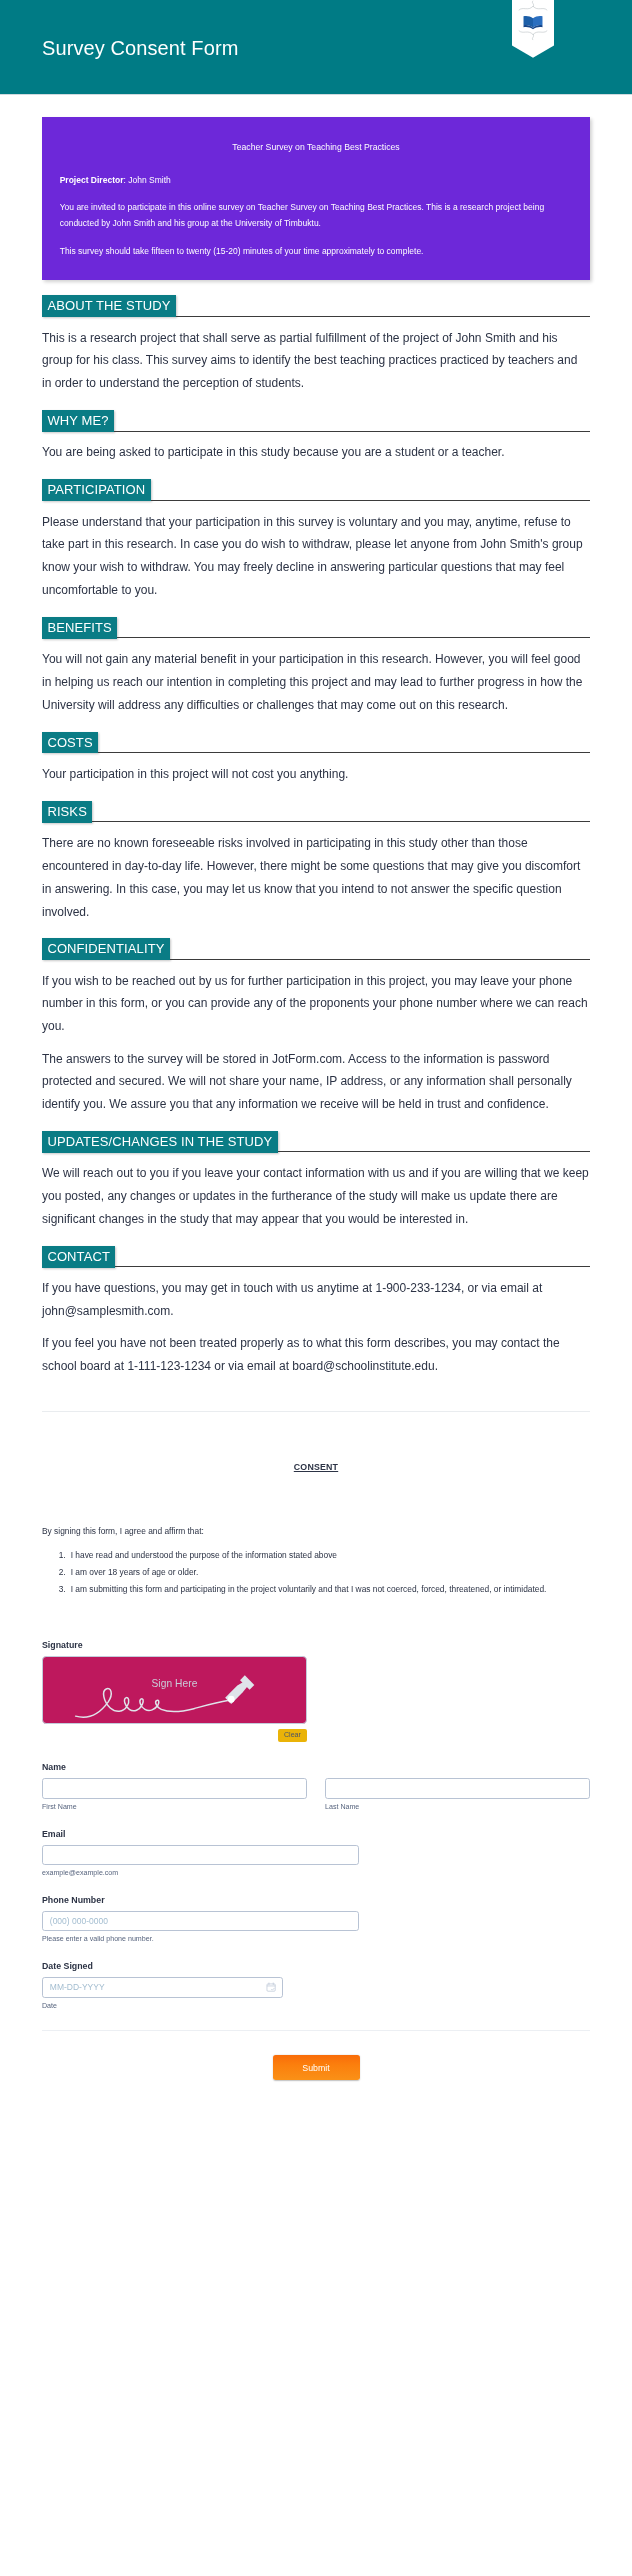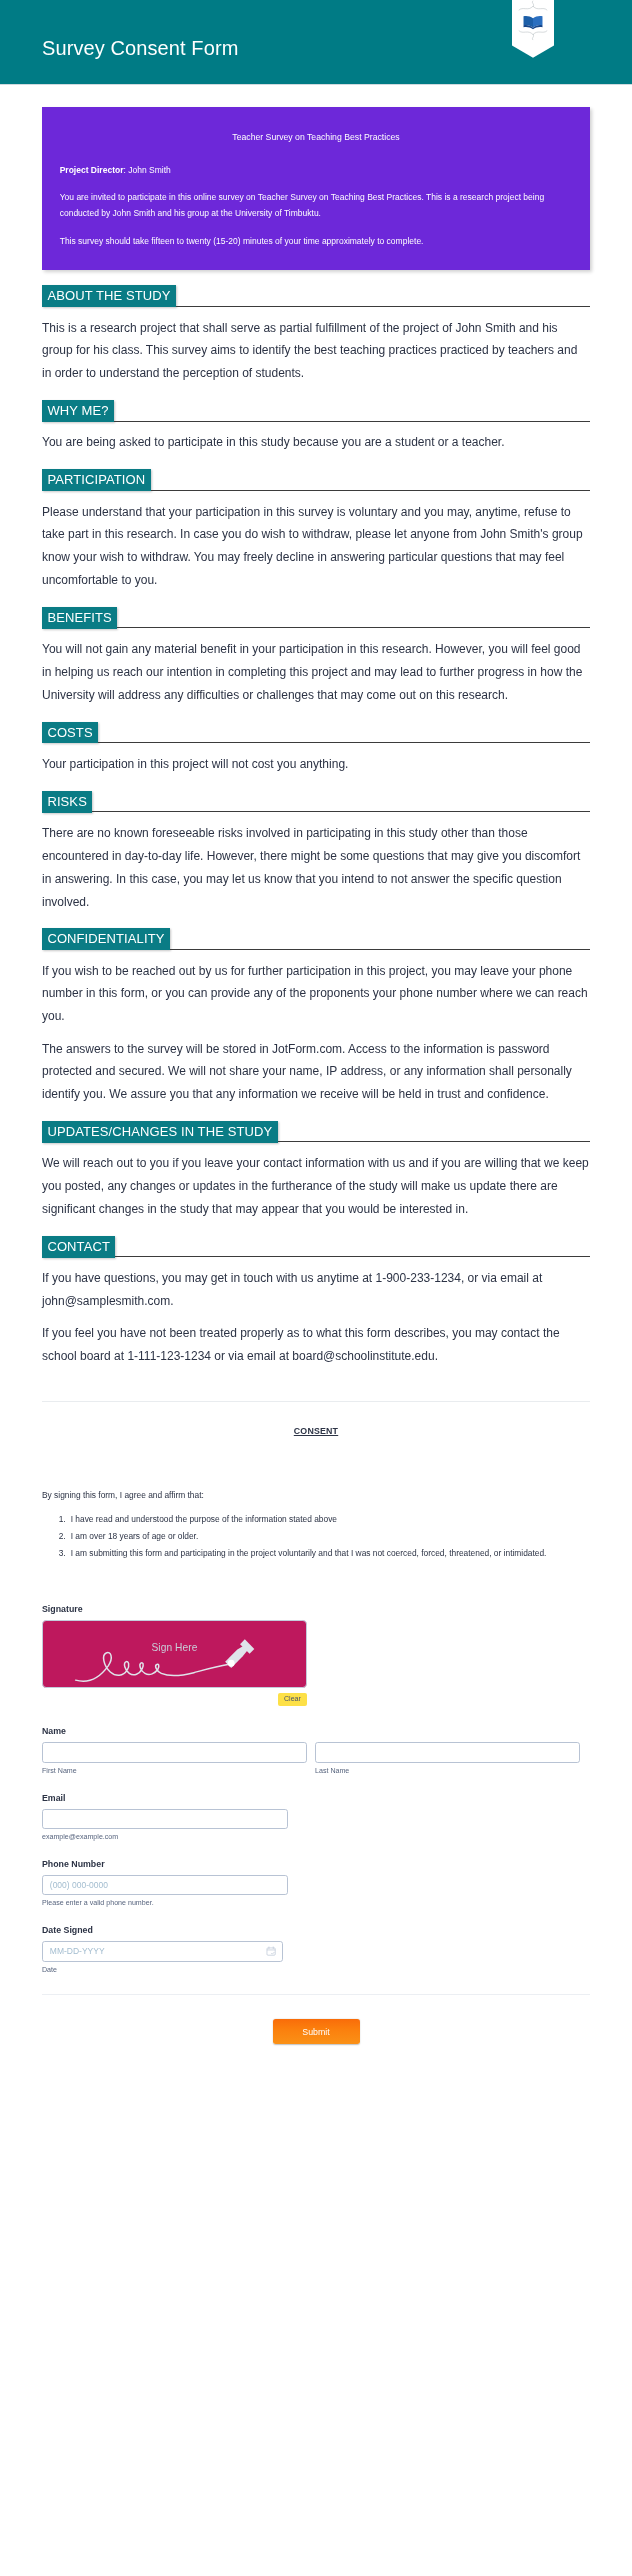--- a/index.html
+++ b/index.html
@@ -11,21 +11,21 @@
     width: 632px;
     font-family: "Liberation Sans", sans-serif;
     color: #2c3345;
     -webkit-font-smoothing: antialiased;
   }
 
   
   .form-header {
     position: relative;
     background: #007b85;
-    height: 85px;
+    height: 95px;
     padding: 12px;
     border-bottom: 0.7px solid #cfd9de;
   }
   .form-header .title {
     position: absolute;
     left: 42px;
     top: 37px;
     font-size: 20px;
     font-weight: 400;
     color: #ffffff;
@@ -107,21 +107,21 @@
     background: #e9ecef;
     margin: 33px 0 0 0;
   }
 
   
   .consent-title {
     text-align: center;
     font-weight: 700;
     text-decoration: underline;
     font-size: 8.8px;
-    margin: 24px 0 0 0;
+    margin: 50px 0 0 0;
     letter-spacing: 0.2px;
   }
   .consent-lead {
     margin: 52px 0 0 0;
     font-size: 8.4px;
     line-height: 1.9;
   }
   ol.consent-list {
     margin: 8.2px 0 0 0;
     padding-left: 26px;
@@ -149,24 +149,24 @@
     height: 20.4px;
     width: 100%;
     background: #ffffff;
     font-family: "Liberation Sans", sans-serif;
     font-size: 8.5px;
     color: #2c3345;
     padding: 0 6.8px;
     outline: none;
   }
   .inp::placeholder { color: #a3bdd0; }
-  .row2 { display: flex; gap: 8px; }
+  .row2 { display: flex; gap: 18px; }
   .row2 > div { width: 265px; }
 
-  .w-narrow { width: 246px; }
+  .w-narrow { width: 317px; }
   .date-wrap { position: relative; width: 241px; }
   .cal-icon {
     position: absolute;
     right: 6.8px;
     top: 4.8px;
     width: 10.2px;
     height: 10.2px;
     pointer-events: none;
   }
 
@@ -190,21 +190,21 @@
     color: #c9ced9;
     letter-spacing: 0.1px;
   }
   .clear-row {
     width: 265px;
     display: flex;
     justify-content: flex-end;
     margin-top: 4.1px;
   }
   .clear-btn {
-    background: #fde047;
+    background: #eab308;
     color: #4a5368;
     border: none;
     border-radius: 2px;
     font-family: "Liberation Sans", sans-serif;
     font-size: 7.1px;
     padding: 2.7px 6.1px;
     cursor: pointer;
   }
 
   

